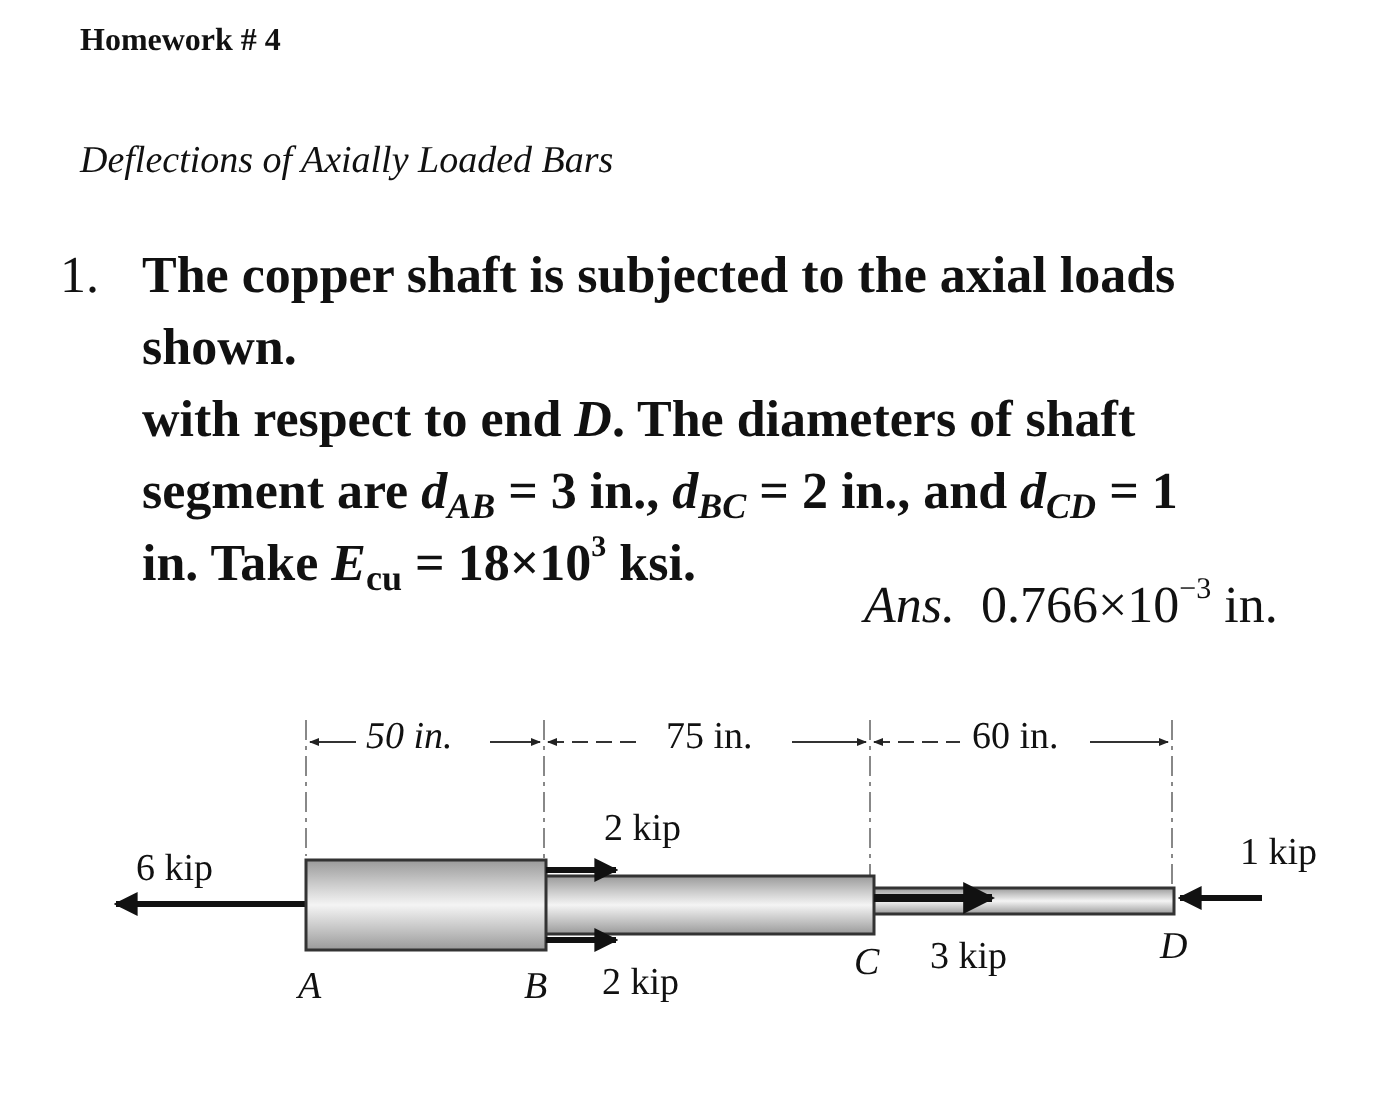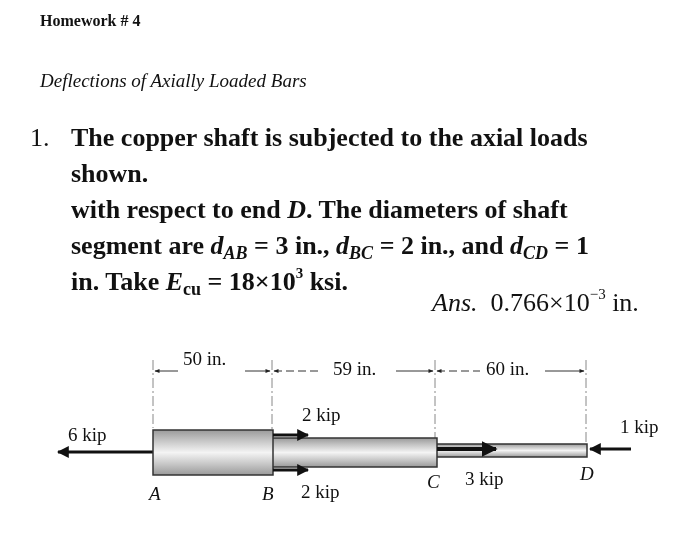--- a/index.html
+++ b/index.html
@@ -91,22 +91,22 @@
   <rect x="153" y="430" width="120" height="45" fill="url(#barShade)" stroke="#333" stroke-width="1.5"></rect>
 
   <line x1="273" y1="435" x2="308" y2="435" stroke="#111" stroke-width="3" marker-end="url(#ah)"></line>
   <line x1="273" y1="470" x2="308" y2="470" stroke="#111" stroke-width="3" marker-end="url(#ah)"></line>
 
   <line x1="437" y1="449" x2="496" y2="449" stroke="#111" stroke-width="4" marker-end="url(#ah)"></line>
 
   <line x1="631" y1="449" x2="590" y2="449" stroke="#111" stroke-width="3" marker-end="url(#ah)"></line>
 </svg>
 
-<div class="lbl" style="left:183px; top:348px;">50 in.</div>
-<div class="lbl" style="left:333px; top:358px;">59 in.</div>
+<div class="lbl" style="left:183px; top:358px;font-style:italic;">50 in.</div>
+<div class="lbl" style="left:333px; top:358px;">75 in.</div>
 <div class="lbl" style="left:486px; top:358px;font-family:Liberation Serif, serif;">60 in.</div>
 
 <div class="lbl" style="left:68px; top:424px;">6 kip</div>
 <div class="lbl" style="left:302px; top:404px;">2 kip</div>
 <div class="lbl" style="left:301px; top:481px;">2 kip</div>
 <div class="lbl" style="left:465px; top:468px;">3 kip</div>
 <div class="lbl" style="left:620px; top:416px;">1 kip</div>
 
 <div class="lbl it" style="left:149px; top:483px;">A</div>
 <div class="lbl it" style="left:262px; top:483px;">B</div>

